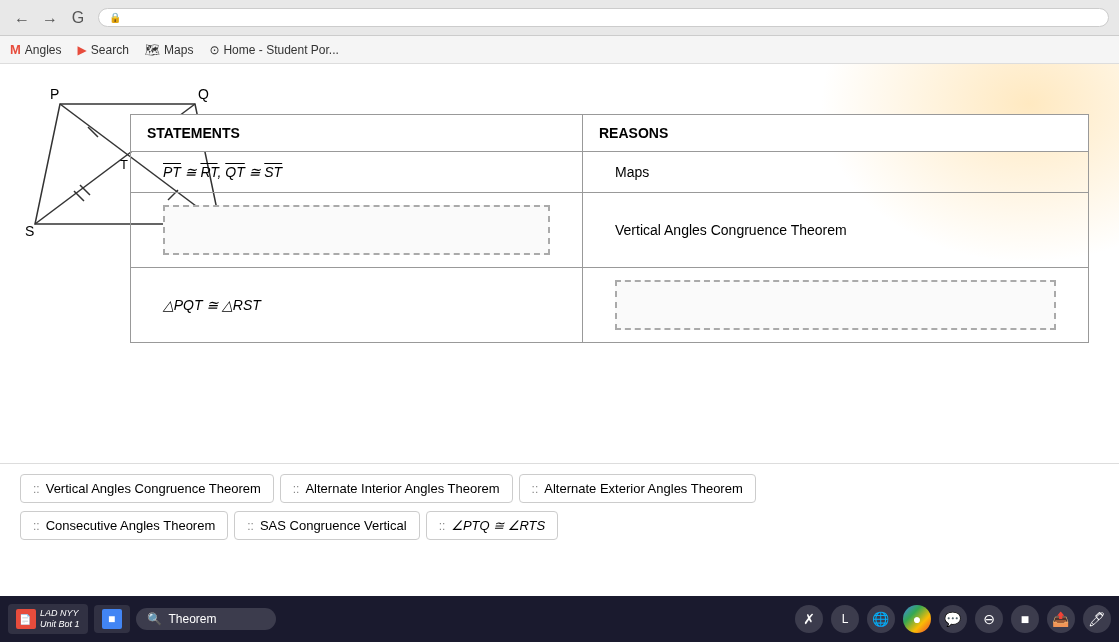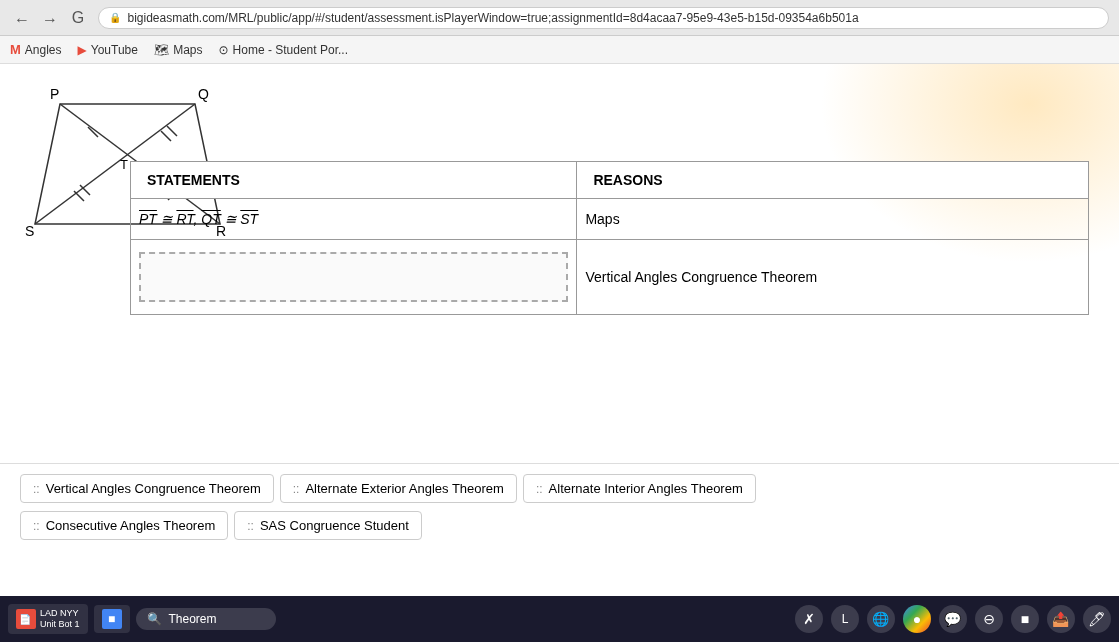--- a/index.html
+++ b/index.html
@@ -101,21 +101,21 @@
     }
     .proof-table th {
       background: white;
       text-align: left;
       padding: 10px 16px;
       font-weight: bold;
       font-size: 14px;
       border: 1px solid #999;
     }
     .proof-table td {
-      padding: 12px 8px;
+      padding: 12px 32px;
       border: 1px solid #999;
       font-size: 14px;
       vertical-align: middle;
       min-height: 50px;
     }
     .drop-zone {
       border: 2px dashed #aaa;
       min-height: 50px;
       min-width: 200px;
       background: #fafafa;
@@ -246,32 +246,31 @@
 <body>
 
 <div class="browser-bar">
   <div class="nav-buttons">
     <button class="nav-btn">←</button>
     <button class="nav-btn">→</button>
     <button class="nav-btn">G</button>
   </div>
   <div class="url-bar">
     <span class="url-icon">🔒</span>
-    <span>bigideasmath.com/MRL/public/app/#/student/assessment.isPlayerWindow=true;assignmentId=8d4acaa7-95e9-43e5-b15d-09354a6b501a</span>
   </div>
 </div>
 
 <div class="bookmarks-bar">
   <div class="bookmark-item">
     <span style="color:#e74c3c;font-weight:bold;font-size:13px;">M</span>
     <span>Angles</span>
   </div>
   <div class="bookmark-item">
     <span style="color:#e74c3c;font-size:12px;">▶</span>
-    <span>YouTube</span>
+    <span>Search</span>
   </div>
   <div class="bookmark-item">
     <span>🗺</span>
     <span>Maps</span>
   </div>
   <div class="bookmark-item">
     <span>⊙</span>
     <span>Home - Student Por...</span>
   </div>
 </div>
@@ -298,21 +297,21 @@
       <line x1="60" y1="111" x2="70" y2="121" stroke="#333" stroke-width="1.5"></line>
 
       <text x="30" y="25" font-size="14" font-family="Arial">P</text>
       <text x="178" y="25" font-size="14" font-family="Arial">Q</text>
       <text x="5" y="162" font-size="14" font-family="Arial">S</text>
       <text x="196" y="162" font-size="14" font-family="Arial">R</text>
       <text x="100" y="95" font-size="13" font-family="Arial">T</text>
     </svg>
   </div>
 
-  <div style="position: absolute; top: 50px; left: 130px; right: 30px; margin-top: 47px;">
+  <div style="position: absolute; top: 50px; left: 130px; right: 30px;">
     <table class="proof-table">
       <thead>
         <tr>
           <th>STATEMENTS</th>
           <th>REASONS</th>
         </tr>
       </thead>
       <tbody>
 
         <tr>
@@ -328,51 +327,62 @@
 
         <tr>
           <td>
             <div class="drop-zone"></div>
           </td>
           <td>
             <span>Vertical Angles Congruence Theorem</span>
           </td>
         </tr>
 
+        <tr>
+          <td>
+            <span class="math-text">△PQT ≅ △RST</span>
+          </td>
+          <td>
+            <div class="drop-zone"></div>
+          </td>
+        </tr>
       </tbody>
     </table>
   </div>
 
   <div class="bottom-toolbar">
     <div class="toolbar-row">
       <div class="theorem-chip">
         <span>Vertical Angles Congruence Theorem</span>
       </div>
       <div class="theorem-chip">
+        <span>Alternate Interior Angles Theorem</span>
+      </div>
+      <div class="theorem-chip">
         <span>Alternate Exterior Angles Theorem</span>
-      </div>
-      <div class="theorem-chip">
-        <span>Alternate Interior Angles Theorem</span>
       </div>
     </div>
     <div class="toolbar-row">
       <div class="theorem-chip">
         <span>Consecutive Angles Theorem</span>
       </div>
       <div class="theorem-chip">
-        <span>SAS Congruence Student</span>
+        <span>SAS Congruence Vertical</span>
+      </div>
+      <div class="theorem-chip">
+        <span class="math-text">∠PTQ ≅ ∠RTS</span>
       </div>
     </div>
   </div>
 </div>
 
 <div class="taskbar">
   <div class="taskbar-item">
     <div class="taskbar-icon" style="background:#e74c3c;color:white;font-size:10px;">📄</div>
-    <div style="font-size:9px;line-height:1.2;">LAD NYY<br>Unit Bot 1</div>
+    <div style="font-size:9px;line-height:1.2;font-style:italic;">LAD NYY<br>Unit Bot 1</div>
   </div>
 
   <div class="taskbar-item">
     <div class="taskbar-icon" style="background:#4285f4;color:white;">■</div>
   </div>
 
   <div class="search-bar-task">
     <span>🔍</span>
     <span>Theorem</span>
   </div>

